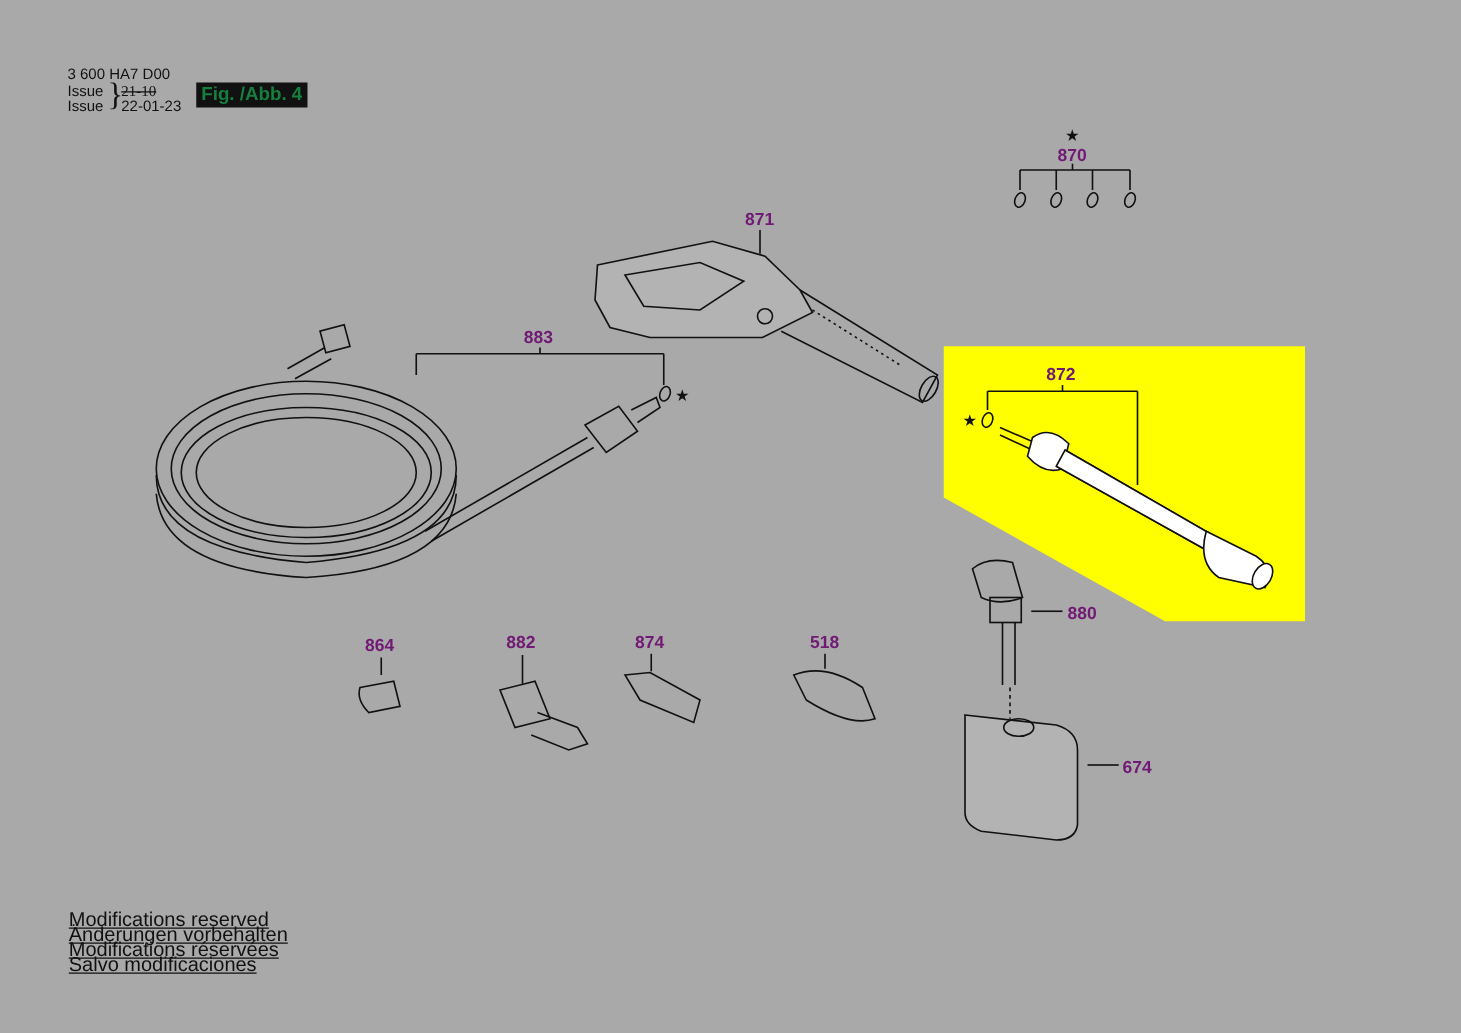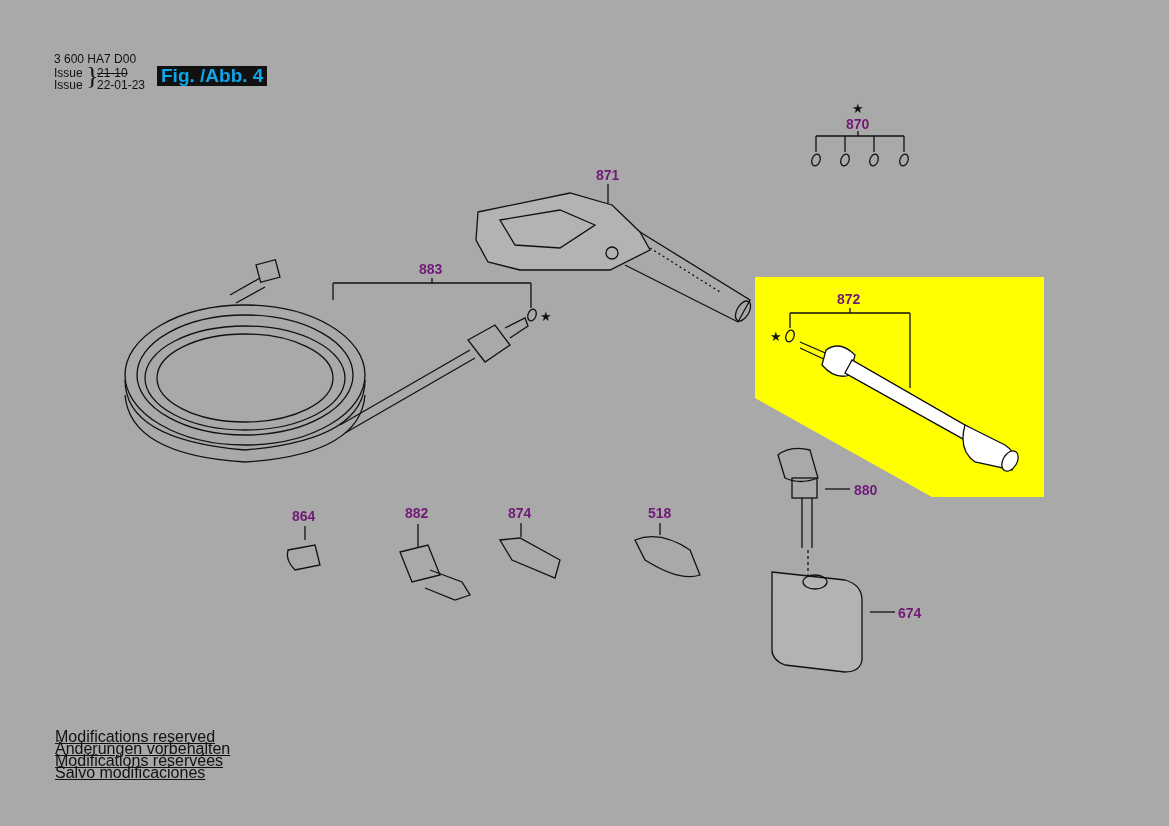--- a/index.html
+++ b/index.html
@@ -2,22 +2,22 @@
 <html><head>
 <meta charset="utf-8">
 <style>
   html,body{margin:0;padding:0;}
   body{width:1169px;height:826px;background:#a9a9a9;position:relative;overflow:hidden;font-family:"Liberation Sans",sans-serif;color:#111;}
   .abs{position:absolute;}
   .doc-code{left:54px;top:52px;font-size:12px;}
   .stand{left:54px;top:67px;font-size:12px;line-height:12px;}
   .brace{left:86px;top:64px;font-size:26px;line-height:24px;font-family:"Liberation Serif",serif;}
   .dates{left:97px;top:67px;font-size:12px;line-height:12px;}
-  .strike{text-decoration:line-through;}
-  .fig{left:157px;top:66px;background:#111;color:#0ea5e9;font-weight:bold;font-size:19px;padding:1px 4px;line-height:18px;}
+  .strike{text-decoration:line-through;font-family:Liberation Serif, serif;}
+  .fig{left:157px;top:66px;background:#111;color:#15803d;font-weight:bold;font-size:15px;padding:1px 4px;line-height:18px;}
   .footer{left:55px;top:731px;font-size:16px;line-height:12px;text-decoration:underline;}
   .lbl{position:absolute;font-weight:bold;font-size:14px;color:#701a75;}
   svg{position:absolute;left:0;top:0;}
 </style>
 </head>
 <body>
 
 <div class="abs doc-code">3 600 HA7 D00</div>
 <div class="abs stand">
   <div>Issue</div>

